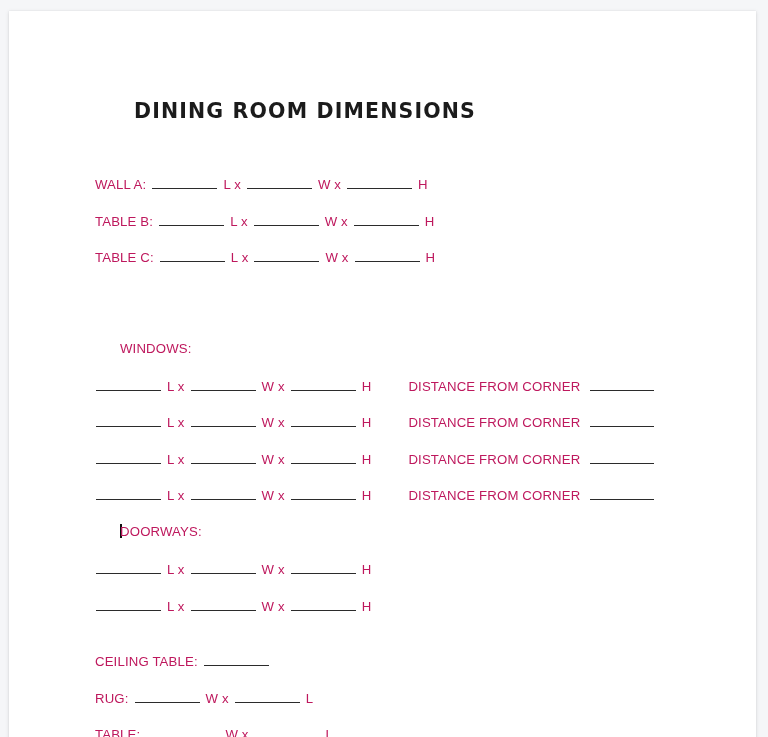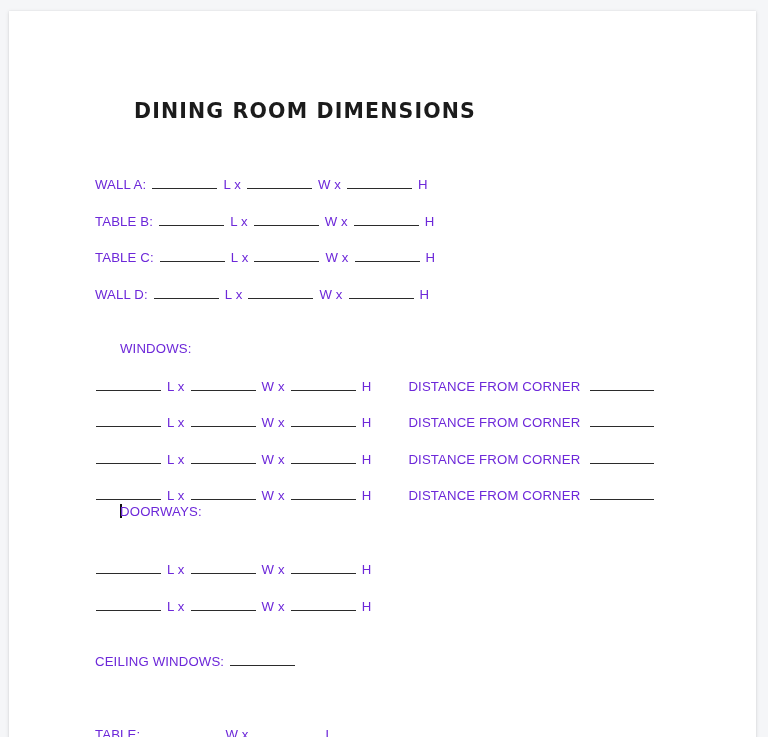--- a/index.html
+++ b/index.html
@@ -33,21 +33,21 @@
     font-size: 20.5px;
     font-weight: 600;
     letter-spacing: 1.15px;
     color: #1b1b1b;
     white-space: nowrap;
   }
   .row {
     position: absolute;
     left: 86px;
     font-size: 13.2px;
-    color: #6d28d9;
+    color: #be185d;
     white-space: nowrap;
     letter-spacing: 0.15px;
   }
   .row .lbl { }
   .blank {
     display: inline-block;
     border-bottom: 1.3px solid #2b2b2b;
     vertical-align: baseline;
     height: 0.92em;
     margin: 0 1px;
@@ -81,56 +81,56 @@
   </div>
 
   <div class="row" style="top:201.5px">
     <span class="lbl">TABLE B:</span><span class="sp-sm"></span><span class="blank b-std"></span><span class="sp-sm"></span><span>L x</span><span class="sp-sm"></span><span class="blank b-std"></span><span class="sp-sm"></span><span>W x</span><span class="sp-sm"></span><span class="blank b-std"></span><span class="sp-sm"></span><span>H</span>
   </div>
 
   <div class="row" style="top:238px">
     <span class="lbl">TABLE C:</span><span class="sp-sm"></span><span class="blank b-std"></span><span class="sp-sm"></span><span>L x</span><span class="sp-sm"></span><span class="blank b-std"></span><span class="sp-sm"></span><span>W x</span><span class="sp-sm"></span><span class="blank b-std"></span><span class="sp-sm"></span><span>H</span>
   </div>
 
-  <div class="row" style="top:274.5px">
-    <span class="lbl">WALL D:</span><span class="sp-sm"></span><span class="blank b-std"></span><span class="sp-sm"></span><span>L x</span><span class="sp-sm"></span><span class="blank b-std"></span><span class="sp-sm"></span><span>W x</span><span class="sp-sm"></span><span class="blank b-std"></span><span class="sp-sm"></span><span>H</span>
-  </div>
 
   <div class="row section-label" style="top:330px">WINDOWS:</div>
 
   <div class="row" style="top:366.5px">
     <span class="blank b-std"></span><span class="sp-sm"></span><span>L x</span><span class="sp-sm"></span><span class="blank b-std"></span><span class="sp-sm"></span><span>W x</span><span class="sp-sm"></span><span class="blank b-std"></span><span class="sp-sm"></span><span>H</span><span class="sp-gap"></span><span>DISTANCE FROM CORNER</span><span class="sp-md"></span><span class="blank b-corner"></span>
   </div>
 
   <div class="row" style="top:403px">
     <span class="blank b-std"></span><span class="sp-sm"></span><span>L x</span><span class="sp-sm"></span><span class="blank b-std"></span><span class="sp-sm"></span><span>W x</span><span class="sp-sm"></span><span class="blank b-std"></span><span class="sp-sm"></span><span>H</span><span class="sp-gap"></span><span>DISTANCE FROM CORNER</span><span class="sp-md"></span><span class="blank b-corner"></span>
   </div>
 
   <div class="row" style="top:439.5px">
     <span class="blank b-std"></span><span class="sp-sm"></span><span>L x</span><span class="sp-sm"></span><span class="blank b-std"></span><span class="sp-sm"></span><span>W x</span><span class="sp-sm"></span><span class="blank b-std"></span><span class="sp-sm"></span><span>H</span><span class="sp-gap"></span><span>DISTANCE FROM CORNER</span><span class="sp-md"></span><span class="blank b-corner"></span>
   </div>
 
   <div class="row" style="top:476px">
     <span class="blank b-std"></span><span class="sp-sm"></span><span>L x</span><span class="sp-sm"></span><span class="blank b-std"></span><span class="sp-sm"></span><span>W x</span><span class="sp-sm"></span><span class="blank b-std"></span><span class="sp-sm"></span><span>H</span><span class="sp-gap"></span><span>DISTANCE FROM CORNER</span><span class="sp-md"></span><span class="blank b-corner"></span>
   </div>
 
-  <div class="row section-label" style="top:493px">
+  <div class="row section-label" style="top:513px">
     <span class="caret"></span><span>DOORWAYS:</span>
   </div>
 
   <div class="row" style="top:550px">
     <span class="blank b-std"></span><span class="sp-sm"></span><span>L x</span><span class="sp-sm"></span><span class="blank b-std"></span><span class="sp-sm"></span><span>W x</span><span class="sp-sm"></span><span class="blank b-std"></span><span class="sp-sm"></span><span>H</span>
   </div>
 
   <div class="row" style="top:586.5px">
     <span class="blank b-std"></span><span class="sp-sm"></span><span>L x</span><span class="sp-sm"></span><span class="blank b-std"></span><span class="sp-sm"></span><span>W x</span><span class="sp-sm"></span><span class="blank b-std"></span><span class="sp-sm"></span><span>H</span>
   </div>
 
   <div class="row" style="top:642px">
-    <span>CEILING WINDOWS:</span><span class="sp-sm"></span><span class="blank b-ceil"></span>
+    <span>CEILING TABLE:</span><span class="sp-sm"></span><span class="blank b-ceil"></span>
   </div>
 
+  <div class="row" style="top:678.5px">
+    <span>RUG:</span><span class="sp-sm"></span><span class="blank b-std"></span><span class="sp-sm"></span><span>W x</span><span class="sp-sm"></span><span class="blank b-std"></span><span class="sp-sm"></span><span>L</span>
+  </div>
 
   <div class="row" style="top:715px">
     <span>TABLE:</span><span class="sp-lg"></span><span class="blank b-std"></span><span class="sp-sm"></span><span>W x</span><span class="sp-sm"></span><span class="blank b-std"></span><span class="sp-sm"></span><span>L</span>
   </div>
 
 </div>
 
 </body></html>

